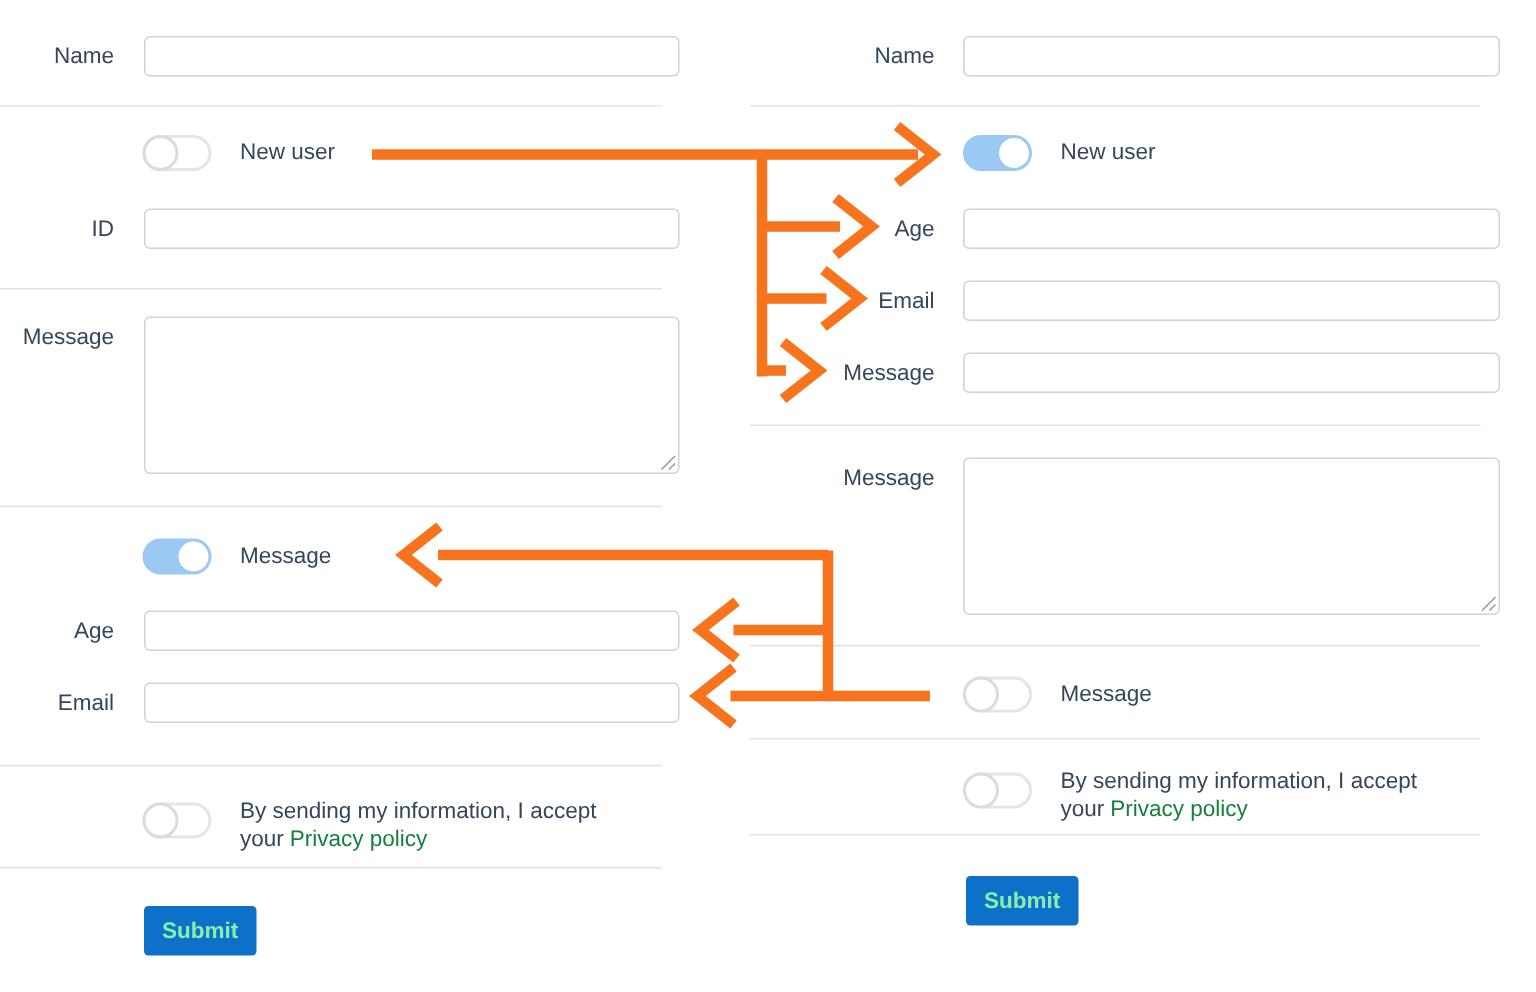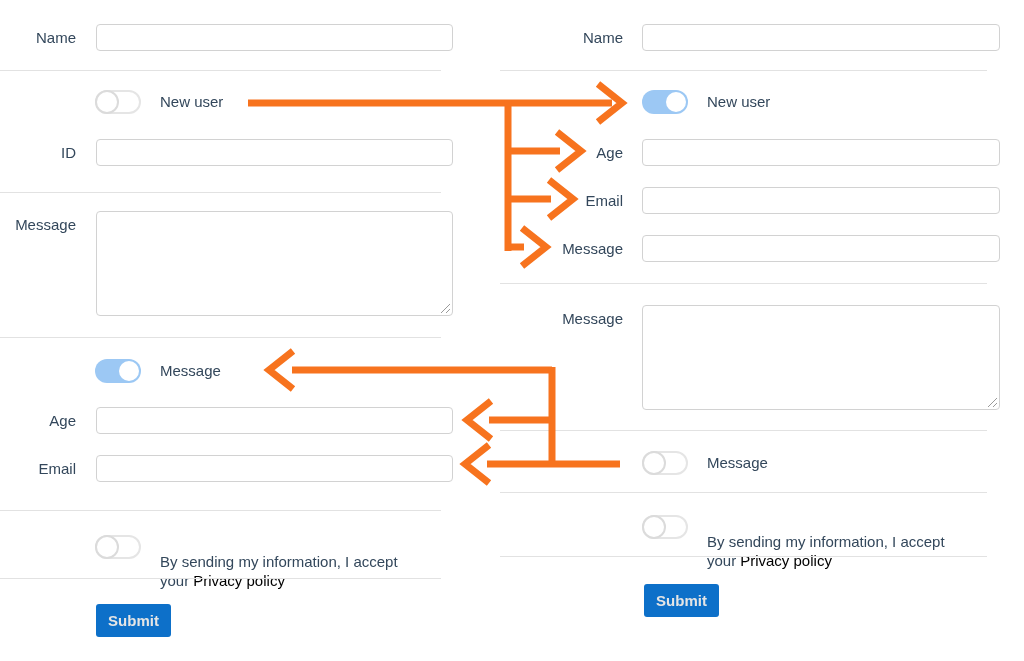--- a/index.html
+++ b/index.html
@@ -33,26 +33,26 @@
   .toggle.off .knob { position:absolute; left:-2px; top:-2px; width:24px; height:24px;
                       border-radius:50%; background:#fff; border:2px solid #dbdbdb; }
   .toggle.on { background:#9cc8f4; }
   .toggle.on .knob { position:absolute; right:2px; top:2px; width:20px; height:20px;
                      border-radius:50%; background:#fff; }
 
   .tlbl { position:absolute; top:0; font-size:15px; line-height:24px; color:#33475b; white-space:nowrap; }
   #form-left  .tlbl { left:160px; }
   #form-right .tlbl { left:207px; }
 
-  .consent-text { position:absolute; top:0; font-size:15px; line-height:19px; color:#33475b;margin-top:21px; }
+  .consent-text { position:absolute; top:0; font-size:15px; line-height:19px; color:#33475b; }
   #form-left  .consent-text { left:160px; width:278px; }
   #form-right .consent-text { left:207px; width:282px; }
-  .link { color:#000000; text-decoration:none; margin-left:4px; cursor:pointer; }
-
-  .submit { position:absolute; width:75px; height:33px; background:#0d70c9; color:#e5e5e5;
+  .link { color:#15803d; text-decoration:none; margin-left:4px; cursor:pointer; }
+
+  .submit { position:absolute; width:75px; height:33px; background:#0d70c9; color:#86efac;
             border:none; border-radius:3px; font-family:"Liberation Sans",sans-serif;
             font-size:15px; font-weight:bold; cursor:pointer; }
   #form-left  .submit { left:96px; }
   #form-right .submit { left:144px; }
 
   #arrows { position:absolute; left:0; top:0; width:1024px; height:661px;
             pointer-events:none; z-index:5; }
   #arrows path { stroke:#f7731e; stroke-width:7; fill:none; }
 </style>
 </head>

